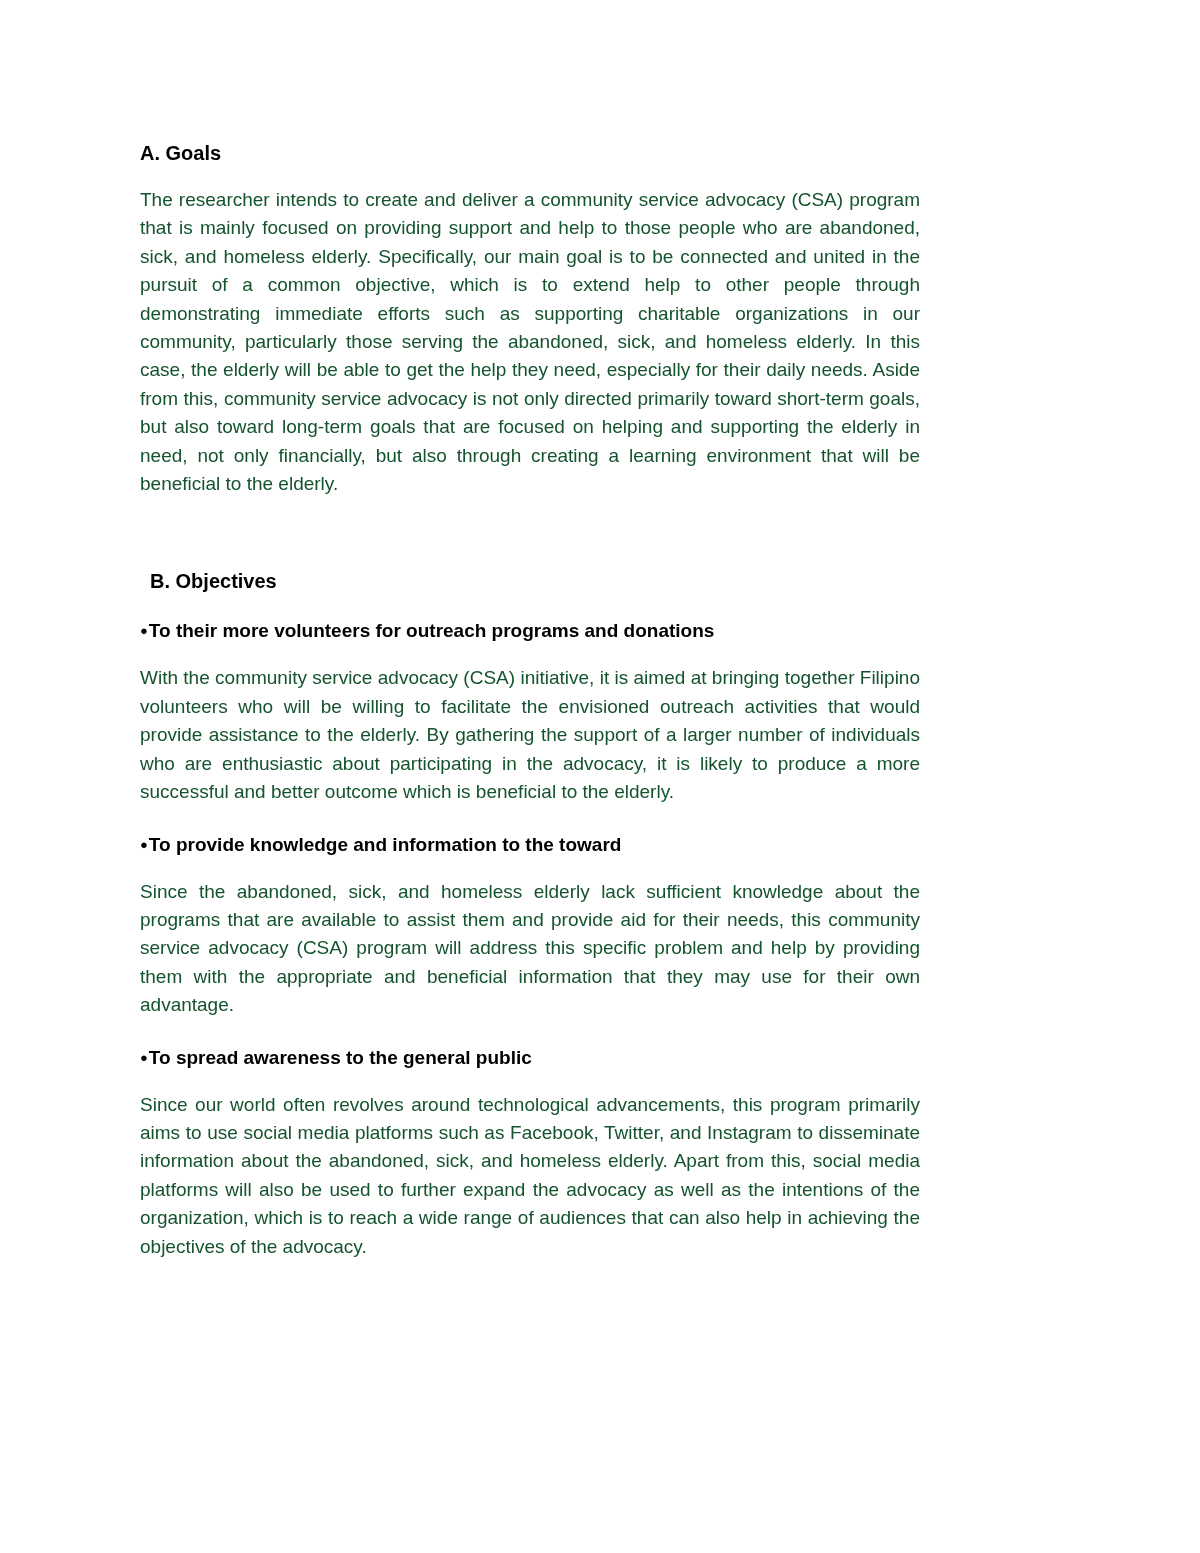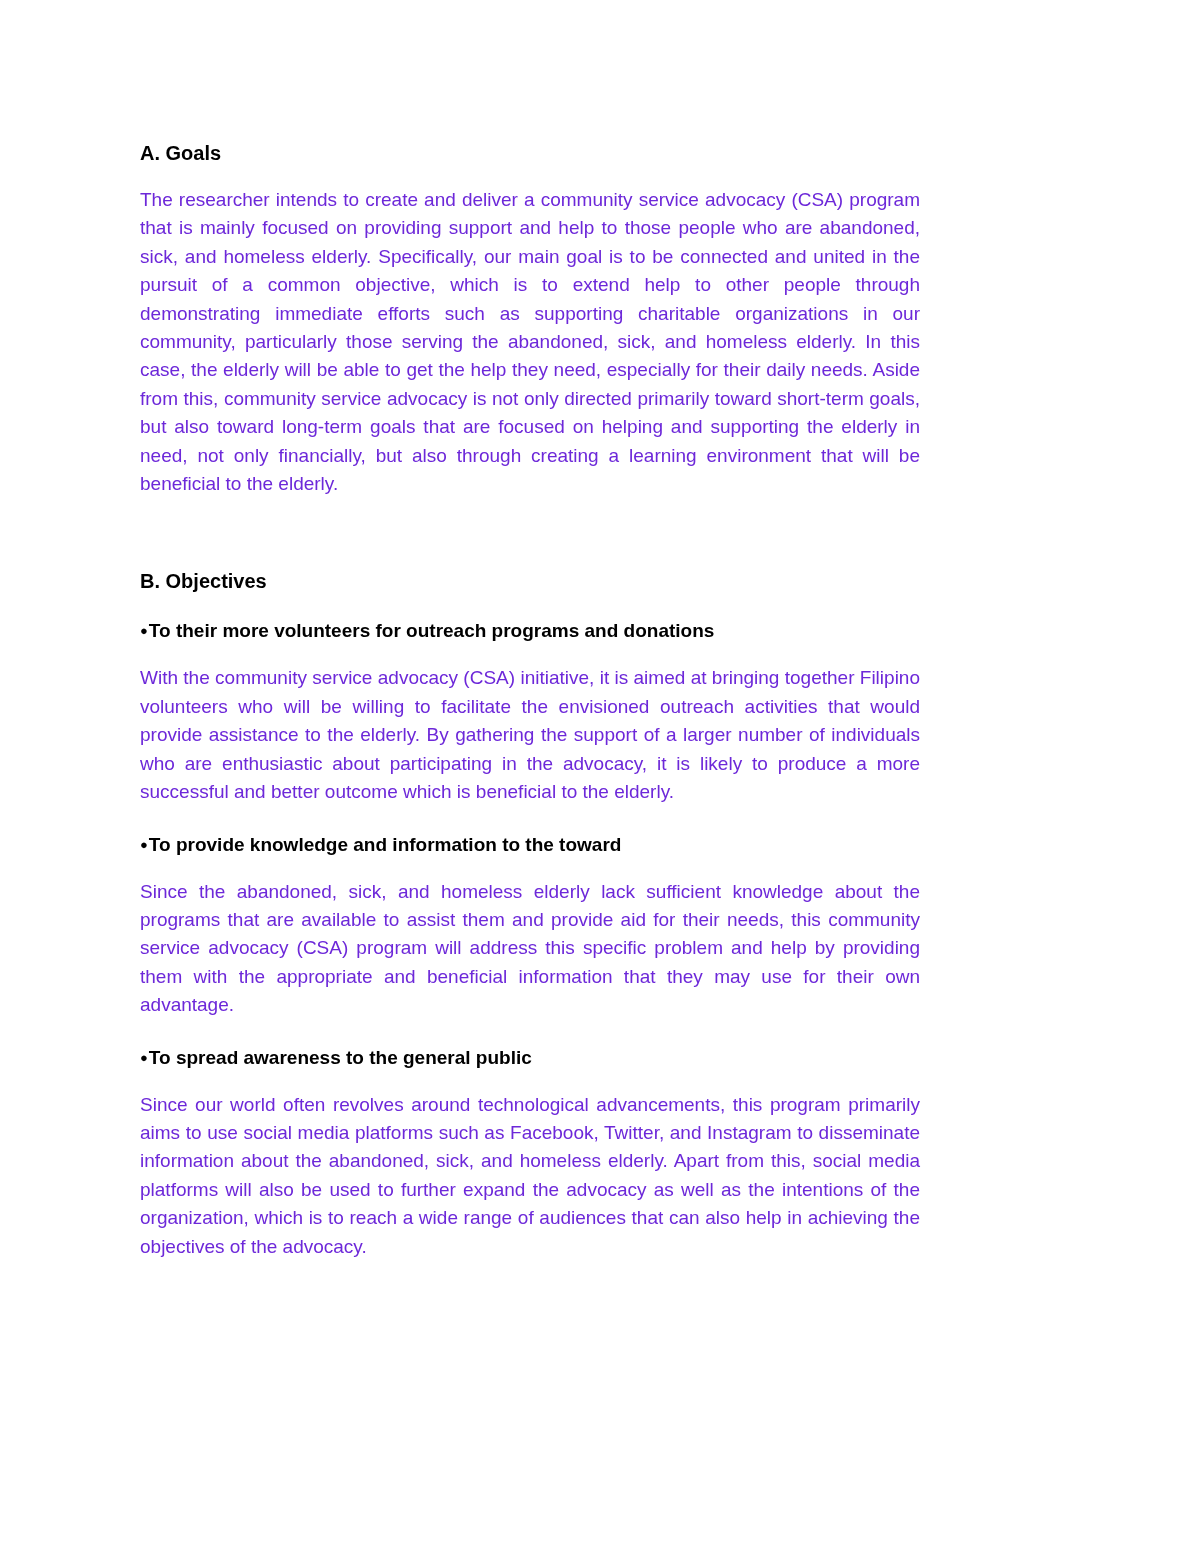--- a/index.html
+++ b/index.html
@@ -20,28 +20,29 @@
   }
   .section-heading {
     font-size: 20px;
     font-weight: bold;
     margin: 0 0 0 0;
     line-height: 24px;
     color: #000000;
   }
   .section-heading.objectives {
     margin-top: 71px;
+    margin-left: 10px;
   }
   .body-para {
     font-size: 19px;
     line-height: 28.4px;
     text-align: justify;
     text-justify: inter-word;
     margin: 21px 0 0 0;
-    color: #6d28d9;
+    color: #14532d;
   }
   .bullet-heading {
     font-size: 19px;
     font-weight: bold;
     line-height: 24px;
     margin: 26px 0 0 0;
     color: #000000;
   }
   .bullet-dot {
     font-size: 13px;

